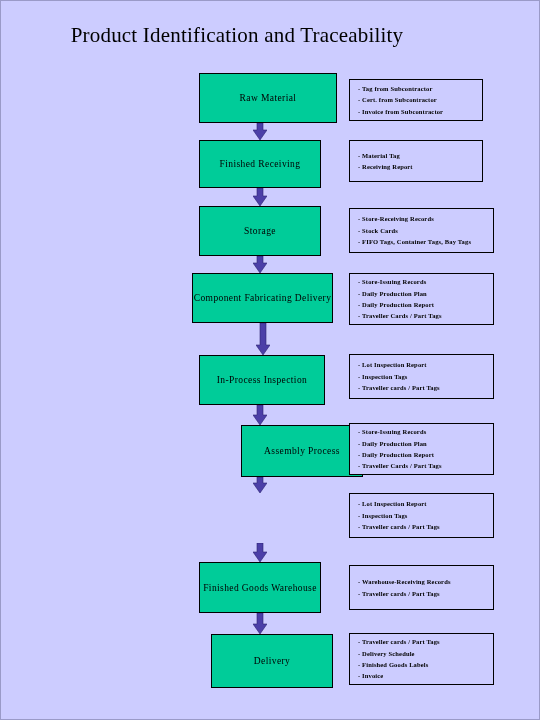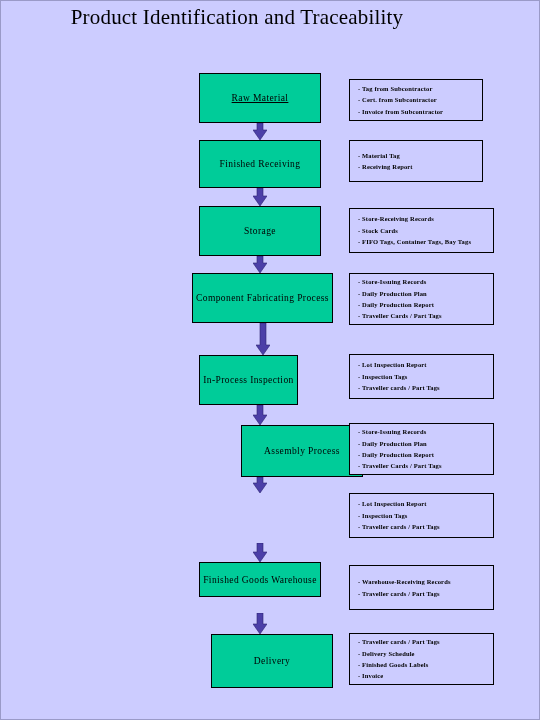--- a/index.html
+++ b/index.html
@@ -19,21 +19,21 @@
     position: relative;
     width: 540px;
     height: 720px;
     box-sizing: border-box;
     border: 1px solid #9a9ac8;
     background: #ccccff;
   }
   #title {
     position: absolute;
     left: 0;
-    top: 4px;
+    top: 22px;
     width: 472px;
     text-align: center;
     font-family: "Liberation Serif", serif;
     font-size: 21px;
     font-weight: normal;
     color: #000000;
     letter-spacing: 0.2px;
   }
   .flow {
     position: absolute;
@@ -84,21 +84,21 @@
   }
 </style>
 </head>
 <body>
 
 <div id="page">
 
   <div id="title">Product Identification and Traceability</div>
 
   <div class="flow" id="flow-layer">
-      <div class="proc-box" style="left: 198px; top: 72px; width: 122px; height: 50px; background: rgb(0, 204, 153); text-decoration: underline;">
+      <div class="proc-box" style="left: 198px; top: 72px; width: 138px; height: 50px; background: rgb(0, 204, 153);">
         <span>Raw Material</span>
       </div>
       <div class="doc-box" style="left: 348px; top: 78px; width: 134px; height: 42px;">
         <div class="doc-line">- Tag from Subcontractor</div>
         <div class="doc-line">- Cert. from Subcontractor</div>
         <div class="doc-line">- Invoice from Subcontractor</div>
       </div>
       <div class="arrow" style="left: 252px; top: 122px; height: 17px;">
         <svg width="14" height="17" viewBox="0 0 14 17">
           <polygon points="4,0 10,0 10,7 14,7 7,17 0,7 4,7" fill="#4b3fa8" stroke="#2b2170" stroke-width="0.6"></polygon>
@@ -123,34 +123,34 @@
         <div class="doc-line">- Store-Receiving Records</div>
         <div class="doc-line">- Stock Cards</div>
         <div class="doc-line">- FIFO Tags, Container Tags, Bay Tags</div>
       </div>
       <div class="arrow" style="left: 252px; top: 255px; height: 17px;">
         <svg width="14" height="17" viewBox="0 0 14 17">
           <polygon points="4,0 10,0 10,7 14,7 7,17 0,7 4,7" fill="#4b3fa8" stroke="#2b2170" stroke-width="0.6"></polygon>
         </svg>
       </div>
       <div class="proc-box" style="left: 191px; top: 272px; width: 141px; height: 50px; background: rgb(0, 204, 153);">
-        <span>Component Fabricating Process</span>
+        <span>Component Fabricating Delivery</span>
       </div>
       <div class="doc-box" style="left: 348px; top: 272px; width: 145px; height: 52px;">
         <div class="doc-line">- Store-Issuing Records</div>
         <div class="doc-line">- Daily Production Plan</div>
         <div class="doc-line">- Daily Production Report</div>
         <div class="doc-line">- Traveller Cards / Part Tags</div>
       </div>
       <div class="arrow" style="left: 254.5px; top: 322px; height: 32px;">
         <svg width="14" height="32" viewBox="0 0 14 32">
           <polygon points="4,0 10,0 10,22 14,22 7,32 0,22 4,22" fill="#4b3fa8" stroke="#2b2170" stroke-width="0.6"></polygon>
         </svg>
       </div>
-      <div class="proc-box" style="left: 198px; top: 354px; width: 99px; height: 50px; background: rgb(0, 204, 153);">
+      <div class="proc-box" style="left: 198px; top: 354px; width: 126px; height: 50px; background: rgb(0, 204, 153);">
         <span>In-Process Inspection</span>
       </div>
       <div class="doc-box" style="left: 348px; top: 353px; width: 145px; height: 45px;">
         <div class="doc-line">- Lot Inspection Report</div>
         <div class="doc-line">- Inspection Tags</div>
         <div class="doc-line">- Traveller cards / Part Tags</div>
       </div>
       <div class="arrow" style="left: 252px; top: 404px; height: 20px;">
         <svg width="14" height="20" viewBox="0 0 14 20">
           <polygon points="4,0 10,0 10,10 14,10 7,20 0,10 4,10" fill="#4b3fa8" stroke="#2b2170" stroke-width="0.6"></polygon>
@@ -173,21 +173,21 @@
       <div class="doc-box" style="left: 348px; top: 492px; width: 145px; height: 45px;">
         <div class="doc-line">- Lot Inspection Report</div>
         <div class="doc-line">- Inspection Tags</div>
         <div class="doc-line">- Traveller cards / Part Tags</div>
       </div>
       <div class="arrow" style="left: 252px; top: 542px; height: 19px;">
         <svg width="14" height="19" viewBox="0 0 14 19">
           <polygon points="4,0 10,0 10,9 14,9 7,19 0,9 4,9" fill="#4b3fa8" stroke="#2b2170" stroke-width="0.6"></polygon>
         </svg>
       </div>
-      <div class="proc-box" style="left: 198px; top: 561px; width: 122px; height: 35px; background: rgb(0, 204, 153);">
+      <div class="proc-box" style="left: 198px; top: 561px; width: 122px; height: 51px; background: rgb(0, 204, 153);">
         <span>Finished Goods Warehouse</span>
       </div>
       <div class="doc-box" style="left: 348px; top: 564px; width: 145px; height: 45px;">
         <div class="doc-line">- Warehouse-Receiving Records</div>
         <div class="doc-line">- Traveller cards / Part Tags</div>
       </div>
       <div class="arrow" style="left: 252px; top: 612px; height: 21px;">
         <svg width="14" height="21" viewBox="0 0 14 21">
           <polygon points="4,0 10,0 10,11 14,11 7,21 0,11 4,11" fill="#4b3fa8" stroke="#2b2170" stroke-width="0.6"></polygon>
         </svg>

